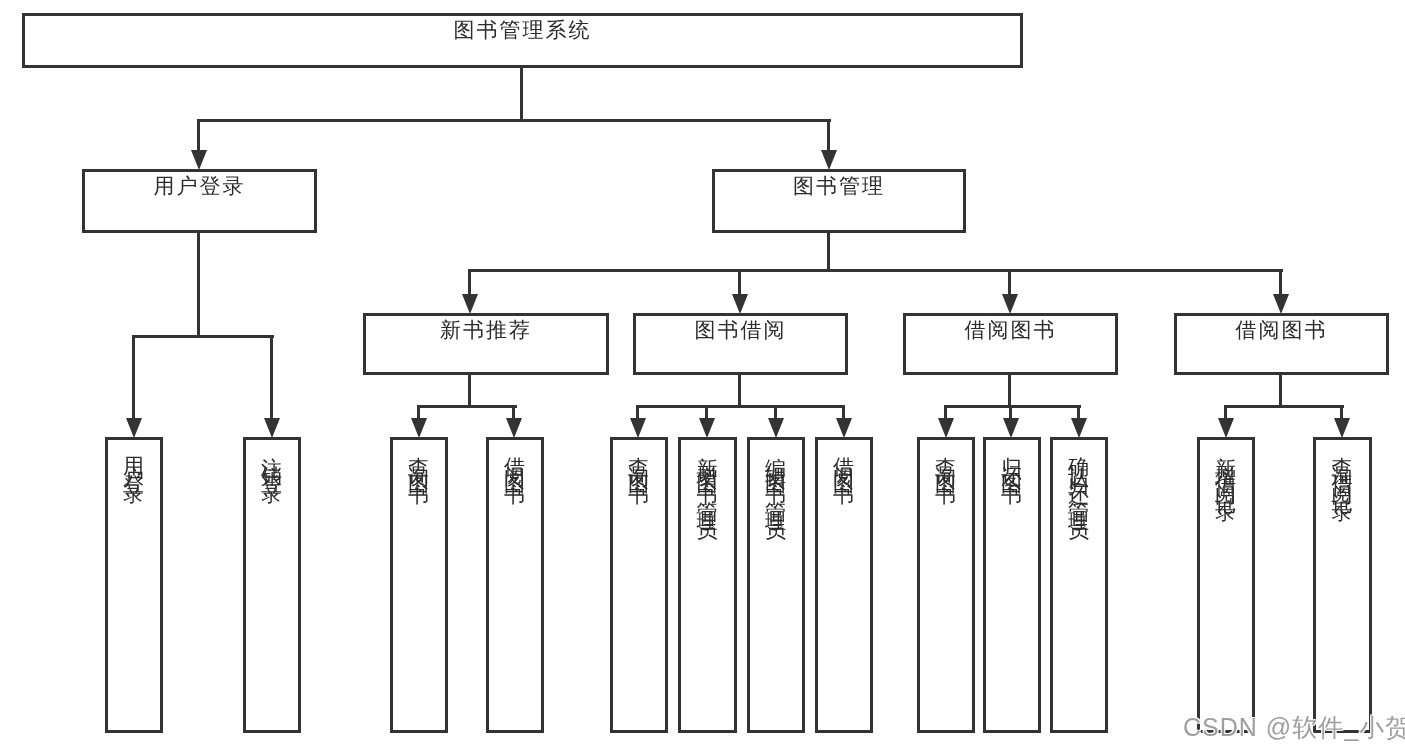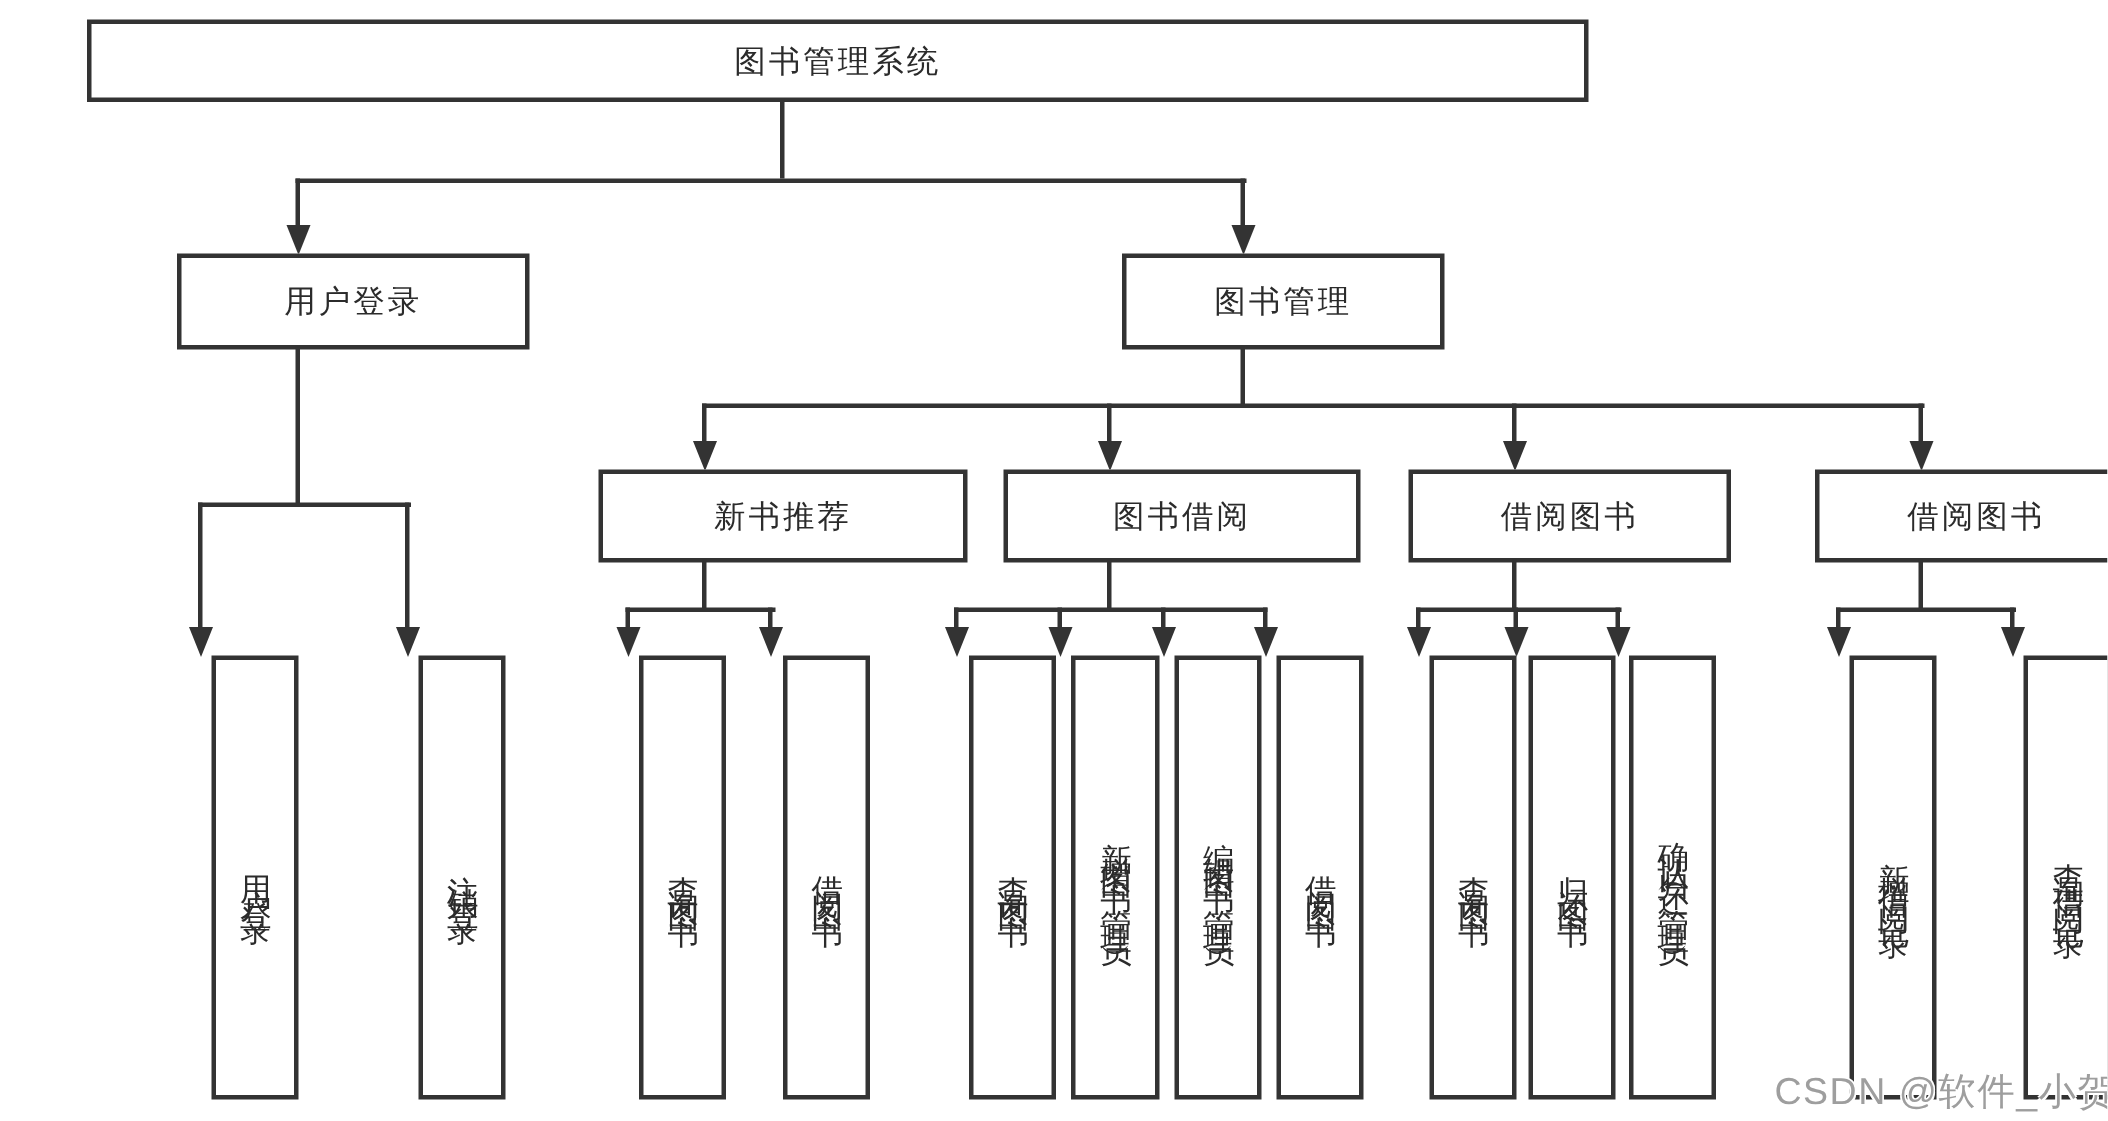--- a/index.html
+++ b/index.html
@@ -4,21 +4,21 @@
 <style>
   * { margin:0; padding:0; box-sizing:border-box; }
   html,body { background:#ffffff; }
   .stage {
     position:relative; width:1405px; height:747px; background:#ffffff;
     font-family:"Liberation Sans","DejaVu Sans",sans-serif; overflow:hidden;
     --line:#333333; --text:#2b2b2b;
   }
   .box {
     position:absolute; border:3px solid var(--line); background:#ffffff;
-    display:flex; align-items:center; justify-content:center; color:var(--text);margin-left:36px;
+    display:flex; align-items:flex-start; justify-content:center; color:var(--text);
   }
   .hlabel { font-size:21px; letter-spacing:2px; white-space:nowrap; }
   .vlabel {
     writing-mode:vertical-rl; text-orientation:mixed;
     font-size:21px; letter-spacing:9px; line-height:1; white-space:nowrap;
   }
   .vline { position:absolute; width:3px; background:var(--line); }
   .hline { position:absolute; height:3px; background:var(--line); }
   .arrow {
     position:absolute; width:0; height:0;
@@ -43,21 +43,21 @@
   <div class="vline" style="left:520px;top:66px;height:53px"></div>
   <div class="hline" style="left:197px;top:119px;width:634px"></div>
   <div class="vline" style="left:197px;top:119px;height:32px"></div>
   <div class="arrow" style="left:191px;top:150px"></div>
   <div class="vline" style="left:827px;top:119px;height:32px"></div>
   <div class="arrow" style="left:821px;top:150px"></div>
 
   <div class="box" style="left:82px;top:169px;width:235px;height:64px">
     <span class="hlabel">用户登录</span>
   </div>
-  <div class="box" style="left:712px;top:169px;width:215px;height:64px">
+  <div class="box" style="left:712px;top:169px;width:254px;height:64px">
     <span class="hlabel">图书管理</span>
   </div>
 
   <div class="vline" style="left:197px;top:231px;height:107px"></div>
   <div class="hline" style="left:132px;top:335px;width:142px"></div>
   <div class="vline" style="left:132px;top:335px;height:83px"></div>
   <div class="arrow" style="left:126px;top:418px"></div>
   <div class="vline" style="left:270px;top:335px;height:83px"></div>
   <div class="arrow" style="left:264px;top:418px"></div>
 
@@ -68,21 +68,21 @@
   <div class="vline" style="left:738px;top:269px;height:25px"></div>
   <div class="arrow" style="left:732px;top:294px"></div>
   <div class="vline" style="left:1008px;top:269px;height:25px"></div>
   <div class="arrow" style="left:1002px;top:294px"></div>
   <div class="vline" style="left:1279px;top:269px;height:25px"></div>
   <div class="arrow" style="left:1273px;top:294px"></div>
 
   <div class="box" style="left:363px;top:313px;width:246px;height:62px">
     <span class="hlabel">新书推荐</span>
   </div>
-  <div class="box" style="left:633px;top:313px;width:238px;height:62px">
+  <div class="box" style="left:633px;top:313px;width:215px;height:62px">
     <span class="hlabel">图书借阅</span>
   </div>
   <div class="box" style="left:903px;top:313px;width:215px;height:62px">
     <span class="hlabel">借阅图书</span>
   </div>
   <div class="box" style="left:1174px;top:313px;width:215px;height:62px">
     <span class="hlabel">借阅图书</span>
   </div>
 
   <div class="vline" style="left:468px;top:373px;height:34px"></div>

